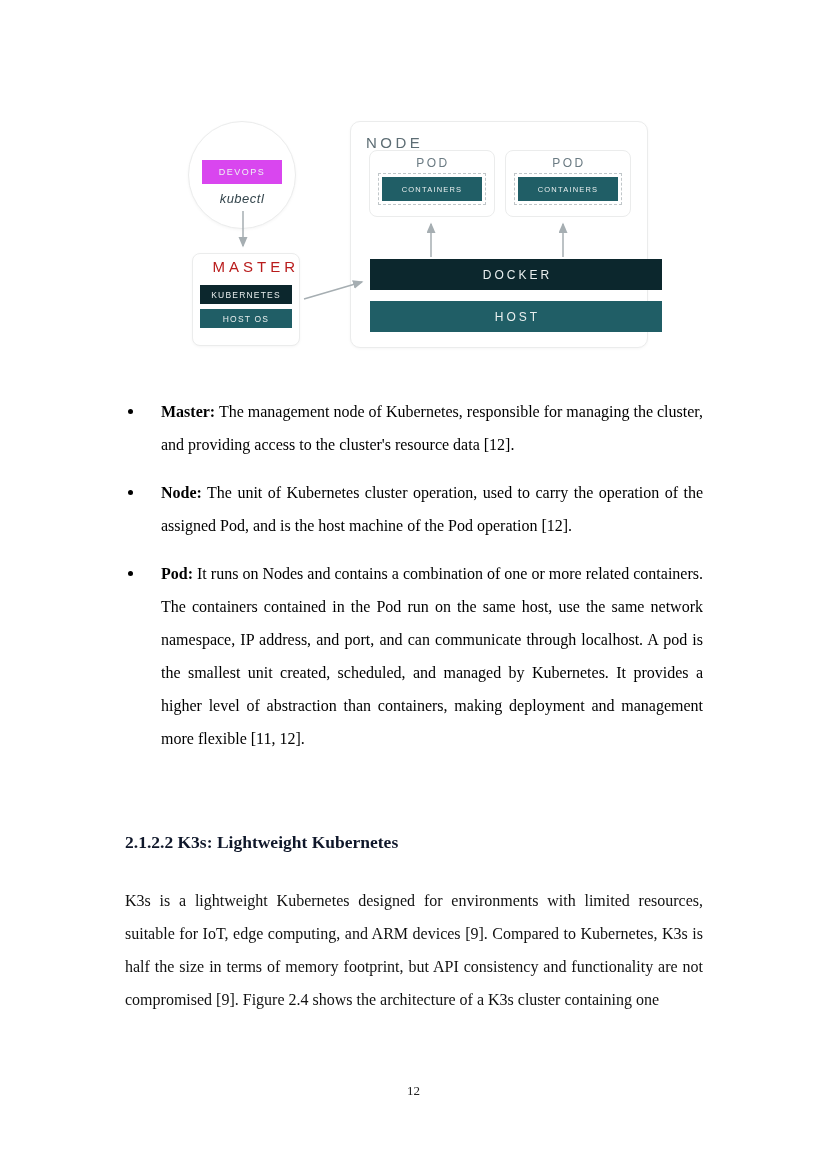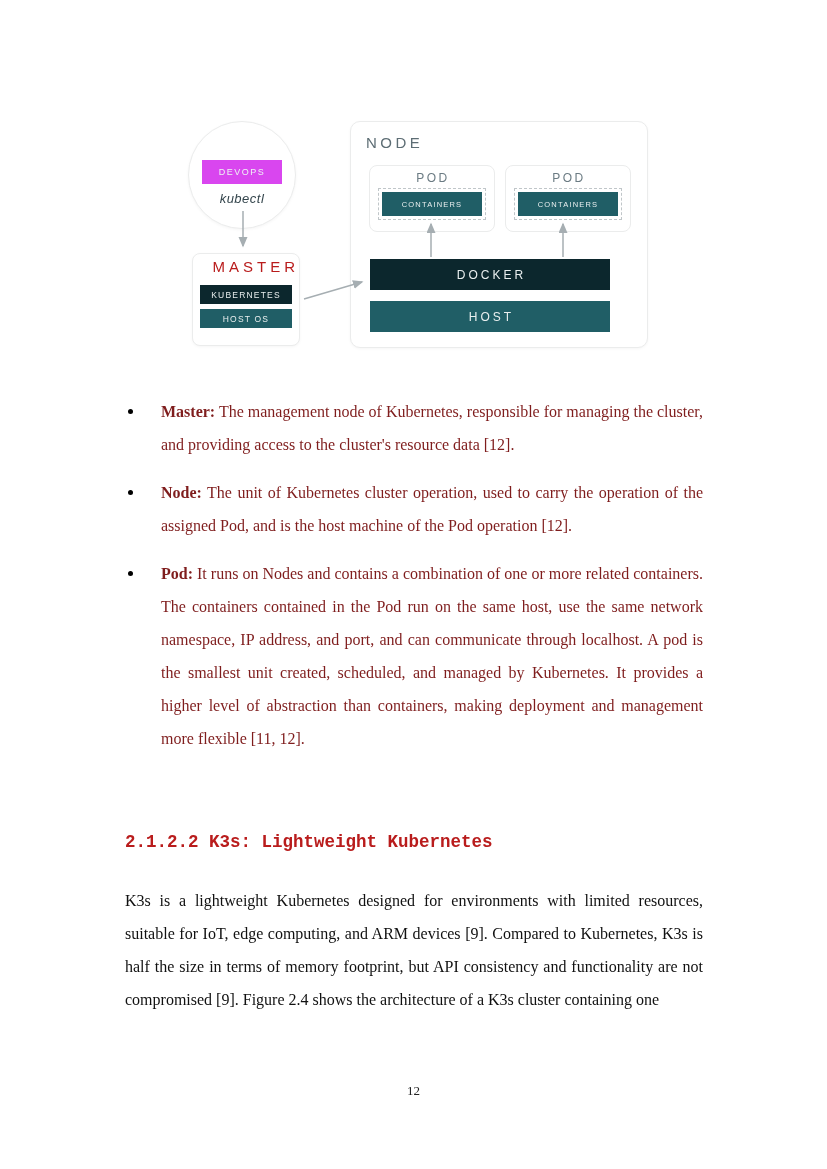--- a/index.html
+++ b/index.html
@@ -35,45 +35,45 @@
     color:#e9efef; font-size:8.5px; letter-spacing:1.2px;
   }
   .layer-kubernetes { margin-top:10px; background:#0c272d; }
   .layer-hostos { margin-top:5px; background:#205e66; }
 
   .node-box {
     position:absolute; left:170px; top:6px; width:298px; height:227px; background:#fff;
     border:1px solid #ebecec; border-radius:10px; box-shadow:0 1px 3px rgba(0,0,0,0.04); box-sizing:border-box;
   }
   .node-title { position:absolute; left:15px; top:12px; font-size:15px; letter-spacing:3.5px; color:#5d6d74; }
-  .pod-row { position:absolute; left:18px; top:43px; width:262px; display:flex; gap:10px; }
+  .pod-row { position:absolute; left:18px; top:28px; width:262px; display:flex; gap:10px; }
   .pod-box { width:126px; height:67px; border:1px solid #ebecec; border-radius:8px; background:#fff; box-sizing:border-box; }
   .pod-title { text-align:center; margin-top:5px; font-size:12px; letter-spacing:2.5px; color:#6b7b83; padding-left:2px; }
   .containers-dashed { margin:3px 8px 0 8px; border:1.5px dashed #c0c6c9; padding:3px; }
   .containers-bar { height:24px; background:#205e66; color:#e9efef; font-size:7.5px; letter-spacing:1.2px;
     display:flex; align-items:center; justify-content:center; }
   .docker-bar, .host-bar {
-    position:absolute; left:19px; width:240px; height:31px; color:#e9efef; font-size:12px;
+    position:absolute; left:19px; width:292px; height:31px; color:#e9efef; font-size:12px;
     letter-spacing:3px; display:flex; align-items:center; justify-content:center; padding-left:3px; box-sizing:border-box;
   }
   .docker-bar { top:137px; background:#0c272d; }
   .host-bar { top:179px; background:#205e66; }
 
   
   .content { position:absolute; left:125px; top:380px; width:578px; }
   .caption { text-align:center; font-size:16px; line-height:26px; color:#111; }
   .caption b { font-weight:bold; }
 
   .bullet-list { margin-top:15px; }
   .bullet { position:relative; padding-left:36px; margin-bottom:15px; font-size:16px;
-    line-height:33px; text-align:justify; color:#7f1d1d; }
+    line-height:33px; text-align:justify; color:#000000; }
   .bullet .dot { position:absolute; left:3px; top:14px; width:5px; height:5px; border-radius:50%; background:#000; }
   .bullet b { font-weight:bold; }
 
-  .section-heading { margin-top:74px; font-size:17.5px; font-weight:bold; line-height:26px; color:#b91c1c;font-family:Liberation Mono, monospace; }
+  .section-heading { margin-top:74px; font-size:17.5px; font-weight:bold; line-height:26px; color:#0f172a; }
   .section-body { margin-top:29px; font-size:16px; line-height:33px; text-align:justify; color:#111; }
 
   .page-number { position:absolute; left:0; top:1083px; width:827px; text-align:center;
     font-size:13px; color:#222; }
 </style>
 </head>
 <body>
 
 <div class="page">
 

